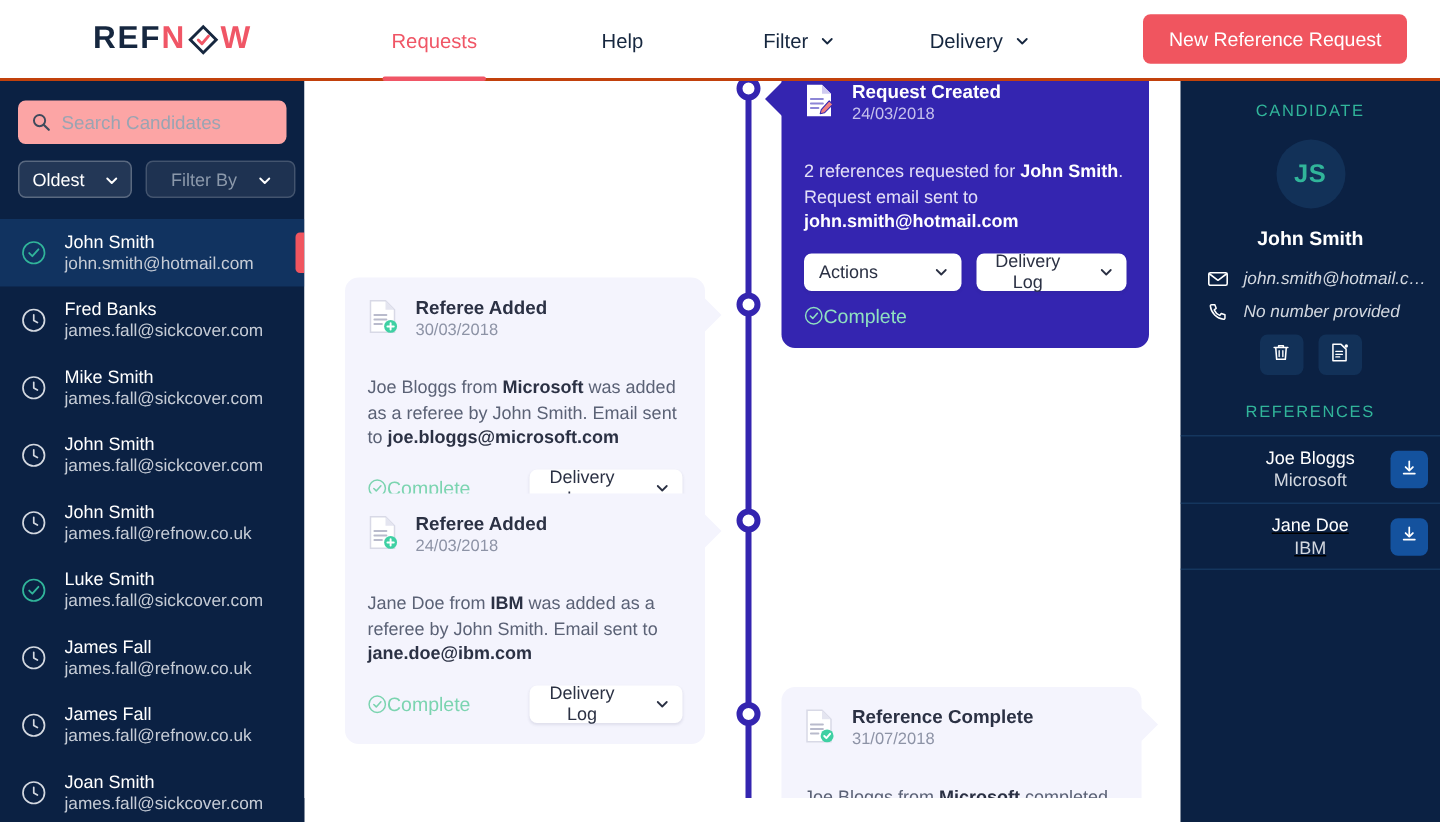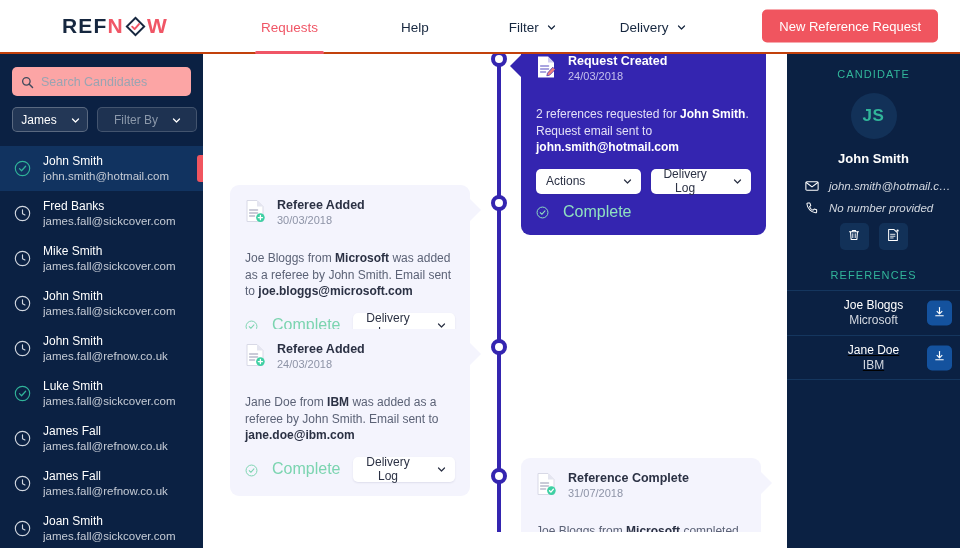--- a/index.html
+++ b/index.html
@@ -168,22 +168,22 @@
   .card-actions { display: flex; align-items: flex-end; margin-top: 13px; gap: 10px; }
   .drop-btn {
     background: #ffffff; border: none; border-radius: 5px;
     font-size: 12px; font-family: "Liberation Sans", sans-serif;
     color: #2b3144; height: 25px;
     display: flex; align-items: center; justify-content: space-between;
     padding: 0 10px; gap: 16px; cursor: pointer;
     box-shadow: 0 1px 2px rgba(40,40,90,.10);
   }
   .status-complete {
-    display: flex; align-items: center; gap: 14px;
-    font-size: 16px;
+    display: flex; align-items: center; gap: 0;
+    font-size: 13px;
   }
   .card.left .status-complete { color: #7bd4b0; }
   .card.right .status-complete { color: #8fe0c0; }
   .status-complete .chk { width: 13px; height: 13px; flex: 0 0 13px; }
 
   .row-between { display: flex; align-items: center; justify-content: space-between; margin-top: 13px; }
 
   
   .rightpanel {
     position: absolute; left: 787px; top: 54px;
@@ -292,21 +292,21 @@
             <circle cx="6.6" cy="6.6" r="4.6" fill="none" stroke="#3f4a5c" stroke-width="1.6"></circle>
             <path d="M10.2 10.2 L14.2 14.2" stroke="#3f4a5c" stroke-width="1.8" stroke-linecap="round"></path>
           </svg>
         </span>
         <input class="search-input" type="text" placeholder="Search Candidates" style="">
       </div>
     </div>
 
     <div class="filters">
       <div class="pill sort">
-        <span>James</span>
+        <span>Oldest</span>
         <span class="caret">
           <svg viewBox="0 0 12 12" width="9" height="9">
               <path d="M2 4 L6 8 L10 4" fill="none" stroke="#ffffff" stroke-width="1.7" stroke-linecap="round" stroke-linejoin="round"></path>
             </svg>
         </span>
       </div>
       <div class="pill filter">
         <span>Filter By</span>
         <span class="caret">
           <svg viewBox="0 0 12 12" width="9" height="9">

